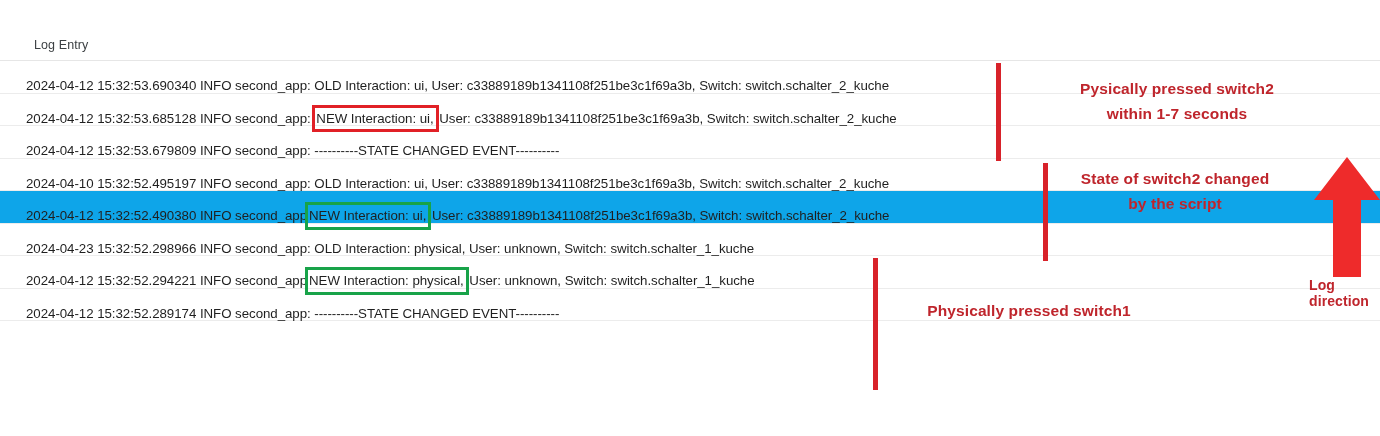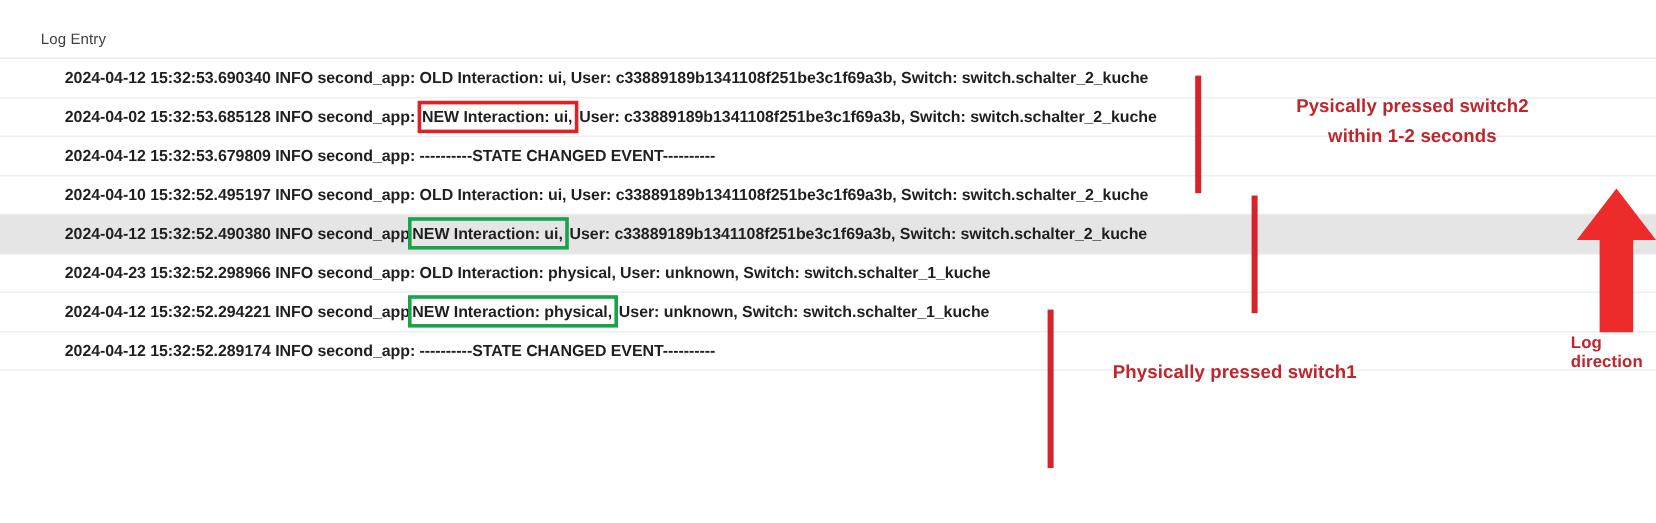--- a/index.html
+++ b/index.html
@@ -19,21 +19,21 @@
   #root {
     position: relative;
     width: 1380px;
     height: 436px;
   }
 
   
   .log-table {
     position: absolute;
     left: 0;
-    top: 4px;
+    top: 16px;
     width: 1380px;
   }
 
   .log-header {
     height: 45px;
     display: flex;
     align-items: flex-end;
     padding-left: 34px;
     box-sizing: border-box;
     padding-bottom: 8px;
@@ -43,27 +43,26 @@
     font-size: 12.5px;
     color: #3c4043;
     letter-spacing: 0.1px;
   }
 
   .log-row {
     height: 32.5px;
     box-sizing: border-box;
     border-bottom: 1px solid #ececec;
     display: flex;
-    align-items: center;
-    padding-left: 54px;
+    align-items: flex-end;
+    padding-left: 26px;
     white-space: nowrap;
-    font-weight: bold;
   }
   .log-row.alt {
-    background: #e5e5e5;
+    background: #0ea5e9;
   }
   .log-row .log-text {
     font-size: 13.3px;
     color: #1f1f1f;
     letter-spacing: -0.05px;
     line-height: 1;
   }
 
   
   .hl {
@@ -126,21 +125,21 @@
 
     <div class="log-header">
       <span class="col-title">Log Entry</span>
     </div>
 
     <div id="rows-container">
         <div class="log-row">
           <span class="log-text"><span>2024-04-12 15:32:53.690340 INFO second_app: OLD Interaction: ui, User: c33889189b1341108f251be3c1f69a3b, Switch: switch.schalter_2_kuche</span></span>
         </div>
         <div class="log-row">
-          <span class="log-text"><span>2024-04-02 15:32:53.685128 INFO second_app: </span><span class="hl red">NEW Interaction: ui,</span><span> User: c33889189b1341108f251be3c1f69a3b, Switch: switch.schalter_2_kuche</span></span>
+          <span class="log-text"><span>2024-04-12 15:32:53.685128 INFO second_app: </span><span class="hl red">NEW Interaction: ui,</span><span> User: c33889189b1341108f251be3c1f69a3b, Switch: switch.schalter_2_kuche</span></span>
         </div>
         <div class="log-row">
           <span class="log-text"><span>2024-04-12 15:32:53.679809 INFO second_app: ----------STATE CHANGED EVENT----------</span></span>
         </div>
         <div class="log-row">
           <span class="log-text"><span>2024-04-10 15:32:52.495197 INFO second_app: OLD Interaction: ui, User: c33889189b1341108f251be3c1f69a3b, Switch: switch.schalter_2_kuche</span></span>
         </div>
         <div class="log-row alt">
           <span class="log-text"><span>2024-04-12 15:32:52.490380 INFO second_app</span><span class="hl green">NEW Interaction: ui,</span><span> User: c33889189b1341108f251be3c1f69a3b, Switch: switch.schalter_2_kuche</span></span>
         </div>
@@ -157,23 +156,27 @@
   </div>
 
   <div class="annotations">
 
     <div class="ann-bar" style="left:979px; top:63px;  height:98px;"></div>
     <div class="ann-bar" style="left:1026px; top:163px; height:98px;"></div>
     <div class="ann-bar" style="left:856px; top:258px; height:132px;"></div>
 
     <div class="ann-text" style="left:1040px; top:76px; width:240px;">
       <div>Pysically pressed switch2</div>
-      <div>within 1-2 seconds</div>
+      <div>within 1-7 seconds</div>
     </div>
 
+    <div class="ann-text" style="left:1042px; top:166px; width:232px;">
+      <div>State of switch2 changed</div>
+      <div>by the script</div>
+    </div>
 
     <div class="ann-text" style="left:898px; top:298px; width:228px; text-align:center;">Physically pressed switch1</div>
 
     <svg class="ann-arrow" style="left:1297px; top:157px;" width="66" height="120" viewBox="0 0 66 120">
       <polygon points="33,0 66,43 47,43 47,120 19,120 19,43 0,43" fill="#ee2b2b"></polygon>
     </svg>
     <div class="ann-caption" style="left:1292px; top:277px;">Log direction</div>
   </div>
 
 </div>

